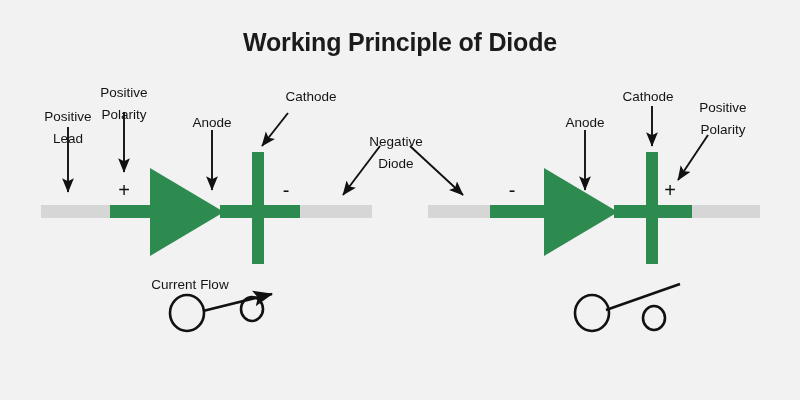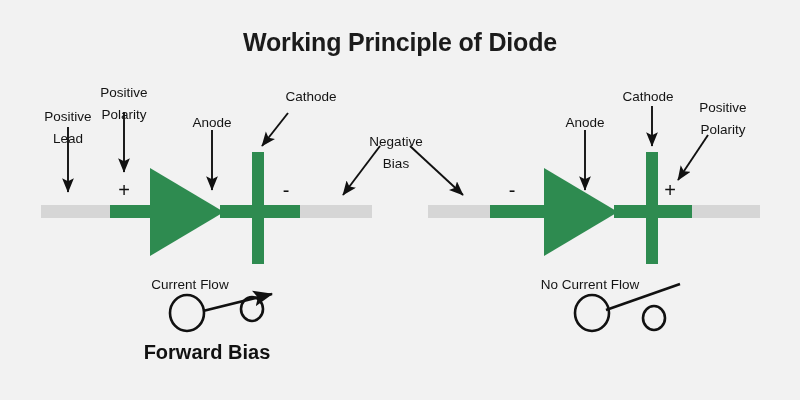--- a/index.html
+++ b/index.html
@@ -126,28 +126,26 @@
 Lead</div>
   <div class="lbl" style="left:124px; top:82px;">Positive
 Polarity</div>
   <div class="lbl" style="left:212px; top:112px;">Anode</div>
   <div class="lbl" style="left:311px; top:86px;">Cathode</div>
 
   <div class="sign" style="left:124px; top:180px;">+</div>
   <div class="sign" style="left:286px; top:180px;">-</div>
 
   <div class="flowlbl" style="left:190px; top:277px;">Current Flow</div>
-  <div class="caption" style="left:207px; top:341px;">Forward Bias</div>
 
   <div class="lbl" style="left:396px; top:131px;">Negative
-Bias</div>
+Diode</div>
 
   <div class="lbl" style="left:585px; top:112px;">Anode</div>
   <div class="lbl" style="left:648px; top:86px;">Cathode</div>
   <div class="lbl" style="left:723px; top:97px;">Positive
 Polarity</div>
 
   <div class="sign" style="left:512px; top:180px;">-</div>
   <div class="sign" style="left:670px; top:180px;">+</div>
 
-  <div class="flowlbl" style="left:590px; top:277px;">No Current Flow</div>
 
 </div>
 
 </body></html>

